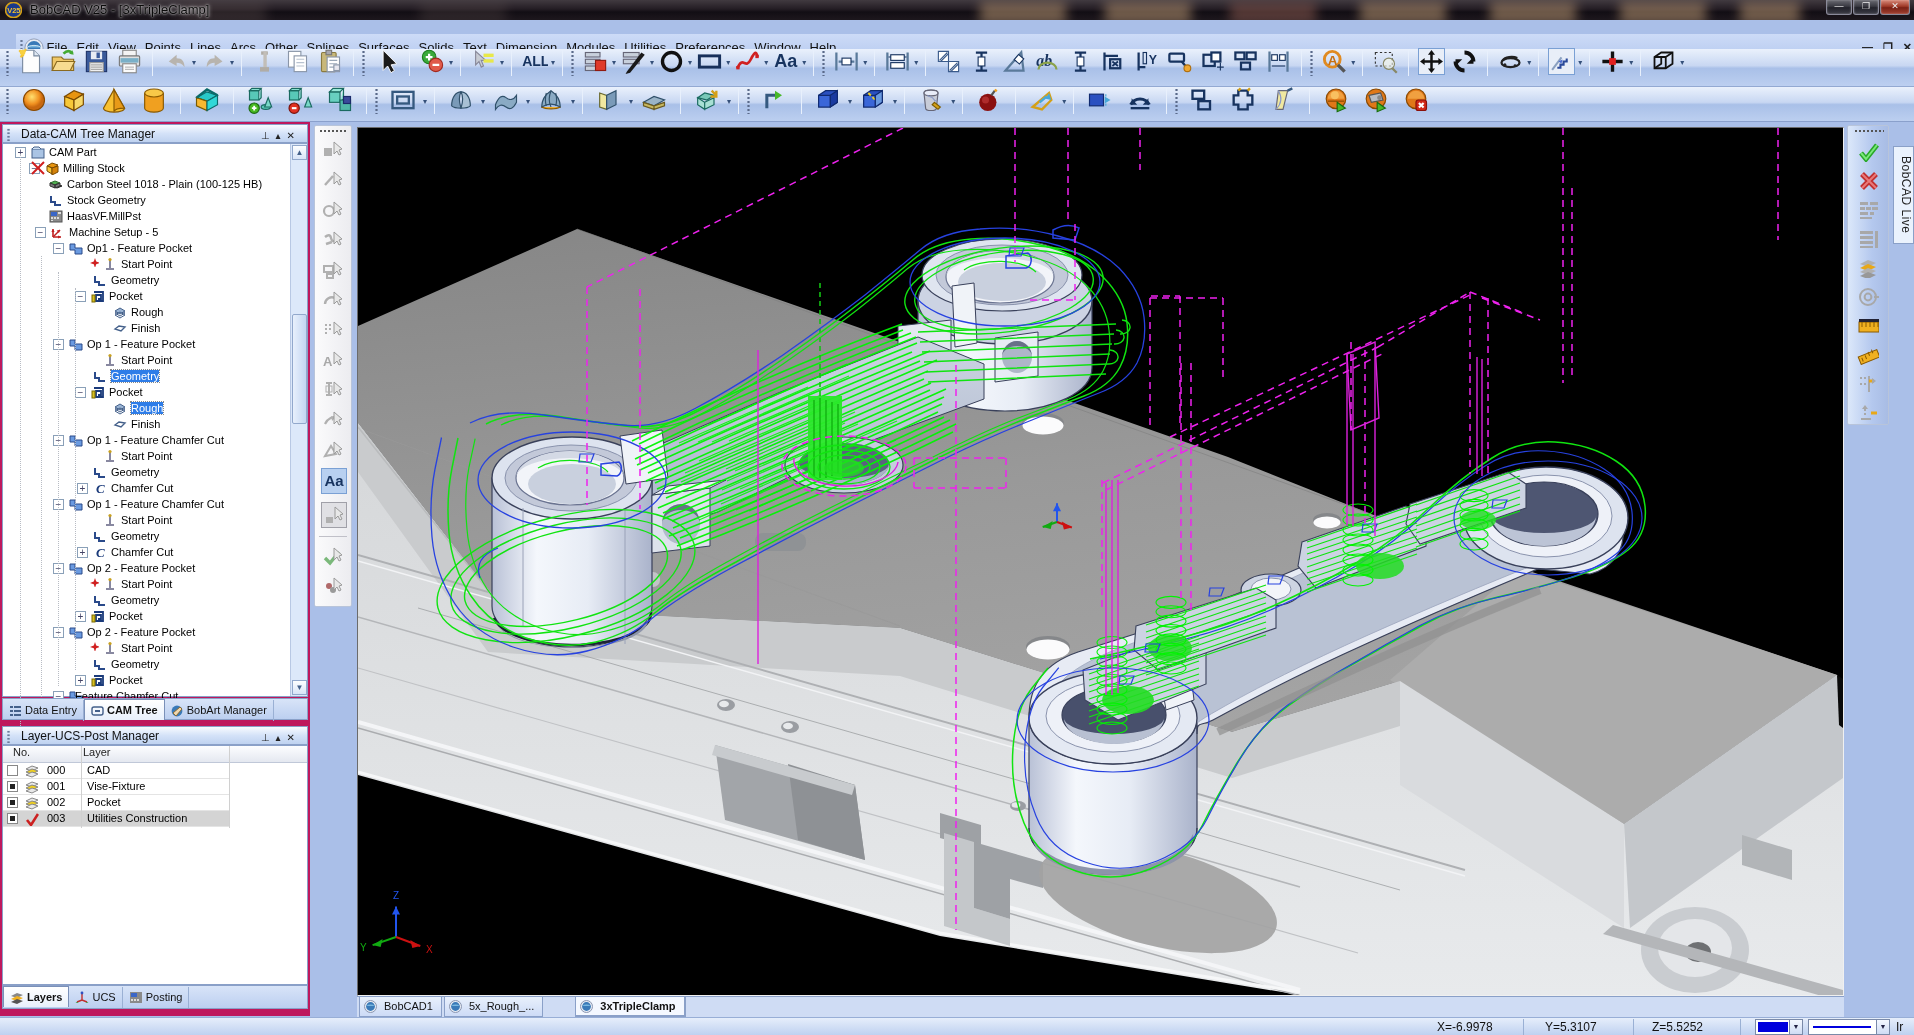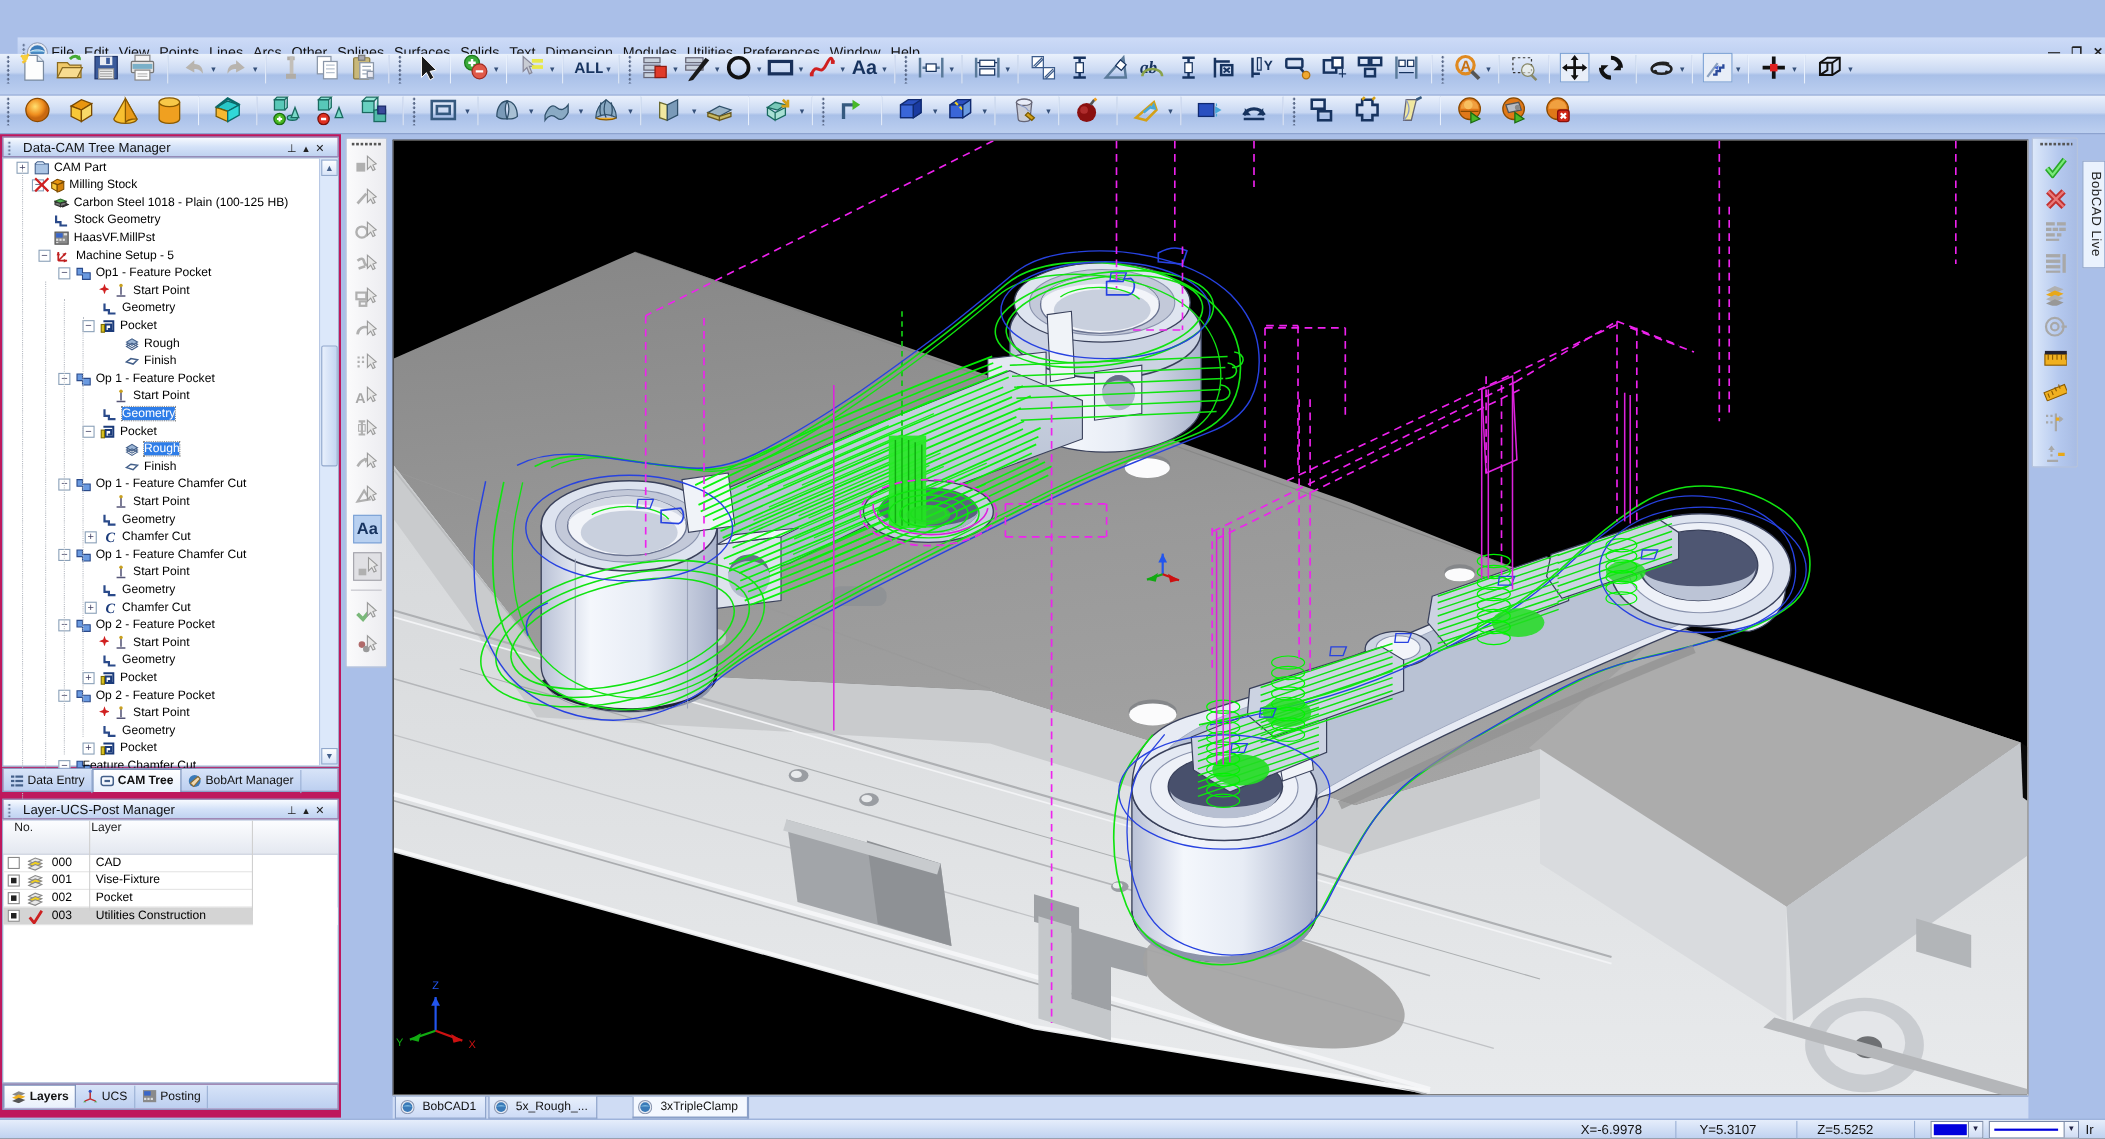--- a/index.html
+++ b/index.html
@@ -47,21 +47,21 @@
 .trow .ti { position:absolute; top:1px; }
 .trow .tl { position:absolute; top:1.5px; white-space:nowrap; }
 .tdot { position:absolute; width:1px; border-left:1px dotted #b8bcc4; }
 .trow.sel .tl { background:#2e7de8; color:#fff; outline:1px dotted #888; }
 #treetabs { position:absolute; left:0; top:574px; width:306px; height:22px; background:linear-gradient(#d8e4f8,#bccff0); border:1px solid #8aa0c8; font-size:11px; }
 .ttab { display:inline-block; height:21px; line-height:20px; padding:0 6px; color:#111; border-right:1px solid #9ab0d4; }
 .ttab.active { background:linear-gradient(#ffffff,#e8f0fc); border:1px solid #7a90b8; border-bottom:none; font-weight:bold; }
 .ttab svg { vertical-align:-3px; margin-right:3px; }
 #layerpanel { position:absolute; left:2px; top:604px; width:306px; height:290px; }
 #layerbody { position:absolute; left:0; top:19px; width:306px; height:240px; background:#fff; border:1px solid #8aa0c8; }
-#lheader { height:31px; background:linear-gradient(#fcfdff,#e4e8f0); border-bottom:1px solid #c0c8d8; font-size:11px; color:#222;text-decoration:underline; }
+#lheader { height:17px; background:linear-gradient(#fcfdff,#e4e8f0); border-bottom:1px solid #c0c8d8; font-size:11px; color:#222;text-decoration:underline; }
 #lheader span { display:inline-block; padding-left:10px; }
 .lrow { position:relative; height:16px; font-size:11px; }
 .lrow::after { content:""; position:absolute; left:0; top:15px; width:227px; height:1px; background:#e4e4e4; }
 .lrow.sel { background:linear-gradient(90deg,#d4d4d4 227px,#fff 227px); }
 .lrow .cb { position:absolute; left:4px; top:2px; width:11px; height:11px; border:1px solid #888; background:#fff; }
 .lrow .cb b { position:absolute; left:2px; top:2px; width:5px; height:5px; background:#222; }
 .lrow .li { position:absolute; left:22px; top:1px; }
 .lrow .ln { position:absolute; left:44px; top:1px; }
 .lrow .lnm { position:absolute; left:84px; top:1px; }
 .lcol { position:absolute; top:0; width:1px; height:82px; background:#d0d0d0; }
@@ -77,33 +77,52 @@
 #vp { position:absolute; left:357px; top:127px; width:1487px; height:869px; border:1px solid #6b6b6b; border-right-color:#f0f0f0; border-bottom-color:#f0f0f0; background:#000; }
 
 #rightstrip { position:absolute; left:1847px; top:125px; width:42px; height:300px; background:linear-gradient(90deg,#dce8fa,#b4c8ee 60%,#a8bce4); border:1px solid #b8c4da; border-radius:2px; }
 #rightstrip .topgrip { position:absolute; left:6px; top:3px; width:30px; height:4px; background-image:radial-gradient(circle,#555 1.2px, transparent 1.5px); background-size:4px 4px; }
 .rsic { position:absolute; left:9px; width:22px; height:22px; }
 #livetab { position:absolute; left:1893px; top:146px; width:21px; height:98px; background:#eaf2fd; border:1px solid #8aa0c8;
   writing-mode:vertical-rl; font-size:12px; color:#222; text-align:center; letter-spacing:.5px; }
 
 #doctabs { position:absolute; left:357px; top:996px; width:1487px; height:21px; background:#cfdcf4; border-top:1px solid #8aa0c8; font-size:11px; }
 .dtab { position:relative; display:inline-block; height:20px; line-height:19px; padding:0 8px 0 24px; color:#111; background:linear-gradient(#e8f0fc,#cddbf6); border:1px solid #8aa0c8; border-top:none; margin-left:2px; vertical-align:top; }
-.dtab.active { background:#f4f8ff; font-weight:normal; border-width:1px 2px 2px 1px;margin-left:32px; }
+.dtab.active { background:#f4f8ff; font-weight:bold; border-width:1px 2px 2px 1px;margin-left:32px; }
 .dtab svg { position:absolute; left:4px; top:3px; }
 
 #status { position:absolute; left:0; top:1017px; width:1914px; height:18px; background:linear-gradient(#e6eefb,#bfd1f0); border-top:1px solid #98aed6; font-size:12px; color:#111; }
 #status .sv { position:absolute; top:2px; }
 #status .sep2 { position:absolute; top:1px; width:1px; height:16px; background:#9ab0d4; }
 .combo { position:absolute; top:1px; height:16px; background:#fff; border:1px solid #7a8aa8; }
 .combo .swatch { position:absolute; left:2px; top:2px; right:14px; bottom:2px; background:#0000dd; }
 .combo .cdd { position:absolute; right:0; top:0; width:13px; height:14px; background:linear-gradient(#f4f8ff,#cfdcf4); border-left:1px solid #7a8aa8; font-size:7px; text-align:center; line-height:14px; color:#224; }
 .combo .lineswatch { position:absolute; left:4px; top:6px; right:18px; height:2px; background:#0000dd; }
 </style></head>
 <body>
 <div id="app">
+  <div id="title">
+    <i class="blob" style="left:980px"></i>
+      <i class="blob" style="left:1105px"></i>
+      <i class="blob" style="left:1230px;background:#8a5a50"></i>
+    <i class="blob" style="left:1360px"></i>
+      <i class="blob" style="left:1490px"></i>
+      <i class="blob" style="left:1620px"></i>
+      <i class="blob" style="left:1740px;width:60px"></i>
+    <i class="blob" style="left:180px;background:#6a5a58;opacity:.3"></i>
+      <i class="blob" style="left:420px;background:#6a5a58;opacity:.25"></i>
+    <span class="tlogo"><svg width="17" height="16" viewBox="0 0 17 16" style="">
+          <ellipse cx="8.5" cy="8" rx="8" ry="7.6" fill="#1a3a8a" stroke="#d4a017" stroke-width="1.6"></ellipse>
+          <text x="2.2" y="11" font-size="7.5" font-weight="bold" fill="#f0c030" font-family="Liberation Sans">V25</text>
+        </svg></span>
+    <span class="ttext">BobCAD V25 - [3xTripleClamp]</span>
+    <span class="winbtn" style="left:1826px;width:26px;">—</span>
+    <span class="winbtn" style="left:1853px;width:26px;">❐</span>
+    <span class="winbtn" style="left:1880px;width:30px;background:linear-gradient(#d88a7a,#a03a28 45%,#7a2014 55%,#a04030);">✕</span>
+  </div>
   <div id="menubar">
     <span class="mgrip"></span>
     <span class="mlogo"><svg width="20" height="20" viewBox="0 0 23 23">
           <circle cx="11.5" cy="11.5" r="10.5" fill="#e8ecf4" stroke="#8a96b0"></circle>
           <circle cx="11.5" cy="11.5" r="8" fill="#3a7ab8"></circle>
           <path d="M4 11 a8 4.5 0 0 1 15 0" fill="#7ab8e0"></path>
           <ellipse cx="11.5" cy="11.5" rx="8" ry="3" fill="none" stroke="#d8e8f4"></ellipse>
         </svg></span>
     <span class="mi" style="margin-left:26px">File</span><span class="mi">Edit</span><span class="mi">View</span><span class="mi">Points</span><span class="mi">Lines</span><span class="mi">Arcs</span><span class="mi">Other</span><span class="mi">Splines</span><span class="mi">Surfaces</span><span class="mi">Solids</span><span class="mi">Text</span><span class="mi">Dimension</span><span class="mi">Modules</span><span class="mi">Utilities</span><span class="mi">Preferences</span><span class="mi">Window</span><span class="mi">Help</span>
     <span id="mdibtns">—❐✕</span>

